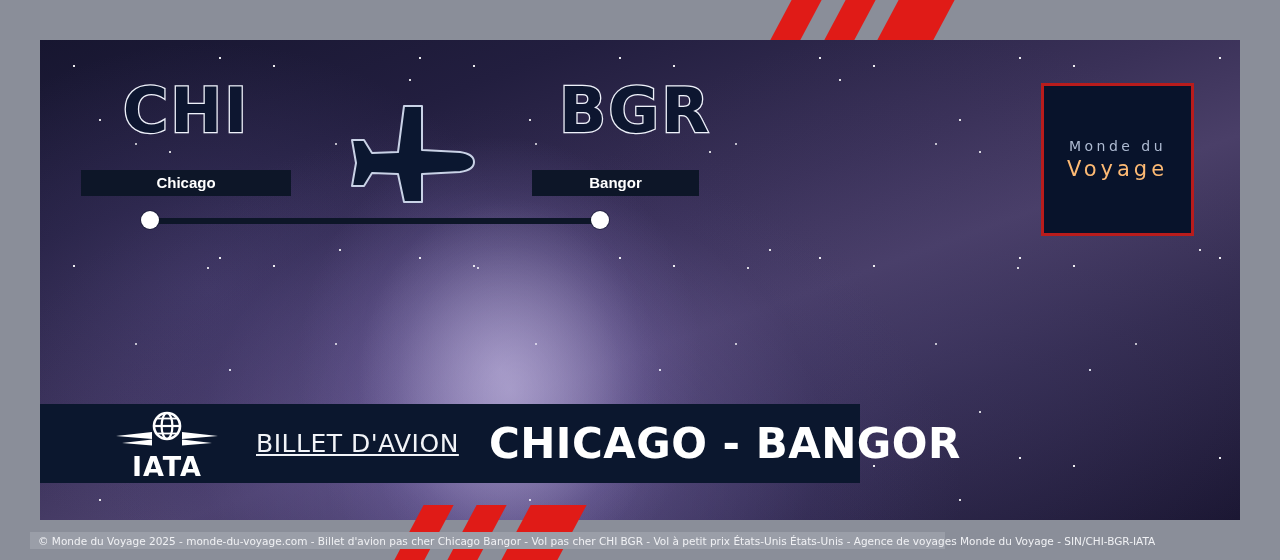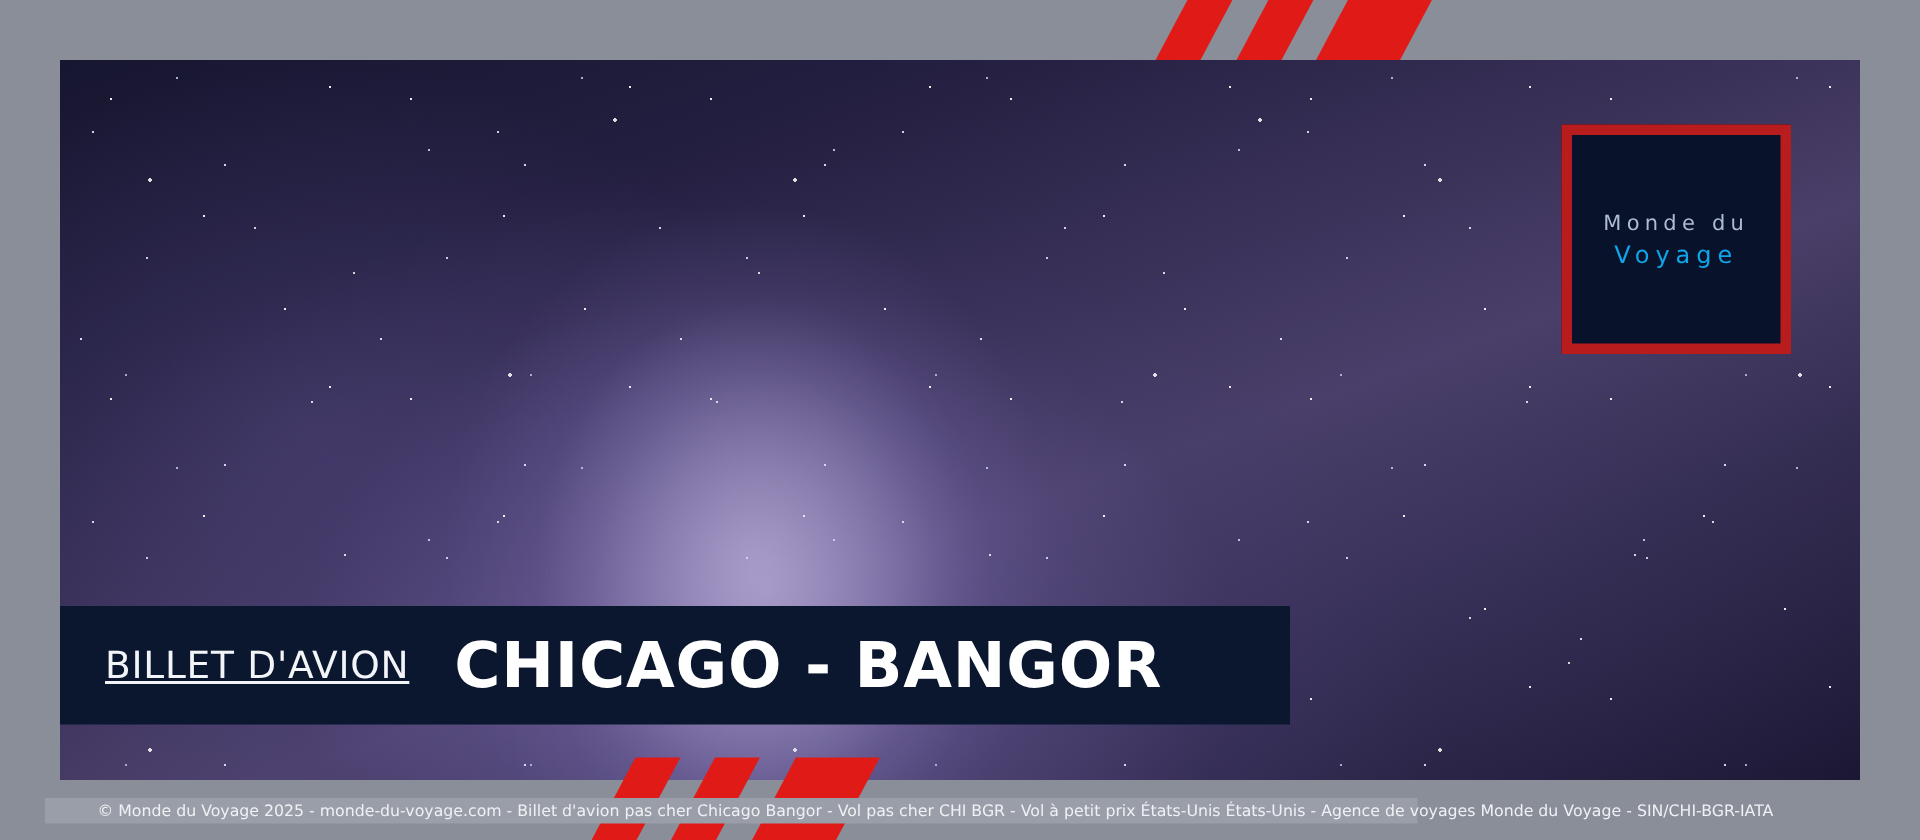--- a/index.html
+++ b/index.html
@@ -175,36 +175,36 @@
   #route-dot-dest   { left: 446px; }
 
   
   #logo-box {
     position: absolute;
     left: 1001px;
     top: 43px;
     width: 153px;
     height: 153px;
     background: #08132b;
-    border: 7px solid #b91c1c;
+    border: 3px solid #b91c1c;
     box-sizing: border-box;
     display: flex;
     flex-direction: column;
     align-items: center;
     justify-content: center;
   }
   #logo-line1 {
     color: #aebbd2;
     font-size: 14px;
     letter-spacing: 3.5px;
     font-family: "DejaVu Sans", sans-serif;
   }
   #logo-line2 {
-    color: #0ea5e9;
-    font-size: 16px;
+    color: #fdba74;
+    font-size: 21px;
     letter-spacing: 4px;
     margin-top: 3px;
     font-family: "DejaVu Sans", sans-serif;
   }
 
   
   #ticket-banner {
     position: absolute;
     left: 0;
     top: 404px;
@@ -252,46 +252,82 @@
     background: #9a9ea8;
     display: flex;
     align-items: center;
   }
   #footer-text {
     color: #f0f1f4;
     font-size: 10.5px;
     white-space: nowrap;
     padding-left: 8px;
     font-family: "DejaVu Sans", sans-serif;
-    margin-left: 27px;
   }
 </style>
 </head>
 <body>
 
 <div class="stripe-band" id="stripes-top">
   <div class="stripe s1"></div>
   <div class="stripe s2"></div>
   <div class="stripe s3"></div>
 </div>
 
 <div id="hero">
   <div class="sky"></div>
   <div class="stars-a"></div>
   <div class="stars-b"></div>
   <div class="stars-c"></div>
   <div class="haze"></div>
 
+  <div id="route-panel">
+
+    <div class="code" id="code-origin">CHI</div>
+
+    <div id="plane-icon">
+      <svg viewBox="0 0 140 110" width="140" height="110" aria-hidden="true">
+        <path d="M66 8 L84 8 L84 52 L122 54 Q136 56 136 64 Q136 72 122 74 L84 76 L84 104 L66 104 L60 76 L34 75 L26 88 L14 88 L18 65 L14 42 L26 42 L34 55 L60 54 Z" fill="#0b1730" stroke="#c9d2e6" stroke-width="2" stroke-linejoin="round"></path>
+      </svg>
+    </div>
+
+    <div class="code" id="code-dest">BGR</div>
+
+    <div class="city-chip" id="city-origin">Chicago</div>
+
+    <div class="city-chip" id="city-dest">Bangor</div>
+
+    <div id="route-line">
+      <div class="route-dot" id="route-dot-origin"></div>
+      <div class="route-dot" id="route-dot-dest"></div>
+    </div>
+  </div>
 
   <div id="logo-box">
     <div id="logo-line1">Monde du</div>
     <div id="logo-line2">Voyage</div>
   </div>
 
   <div id="ticket-banner" style="left:0;top:364px;">
+    <div id="iata-badge">
+      <svg viewBox="0 0 118 76" width="118" height="76" aria-hidden="true">
+        <g fill="#ffffff">
+          <circle cx="59" cy="20" r="13" fill="none" stroke="#ffffff" stroke-width="2.6"></circle>
+          <ellipse cx="59" cy="20" rx="5.4" ry="13" fill="none" stroke="#ffffff" stroke-width="2.2"></ellipse>
+          <line x1="46" y1="20" x2="72" y2="20" stroke="#ffffff" stroke-width="2.2"></line>
+          <line x1="48.5" y1="12.5" x2="69.5" y2="12.5" stroke="#ffffff" stroke-width="1.8"></line>
+          <line x1="48.5" y1="27.5" x2="69.5" y2="27.5" stroke="#ffffff" stroke-width="1.8"></line>
+          <path d="M44 26 L8 30 L44 33 Z"></path>
+          <path d="M44 33.5 L14 37 L44 39.5 Z"></path>
+          <path d="M74 26 L110 30 L74 33 Z"></path>
+          <path d="M74 33.5 L104 37 L74 39.5 Z"></path>
+        </g>
+        <text x="59" y="70" text-anchor="middle" font-family="DejaVu Sans, sans-serif" font-size="27" font-weight="700" fill="#ffffff" letter-spacing="1">IATA</text>
+      </svg>
+    </div>
     <div id="ticket-kicker">BILLET D'AVION</div>
     <div id="ticket-route">CHICAGO - BANGOR</div>
   </div>
 </div>
 
 <div class="stripe-band" id="stripes-bottom">
   <div class="stripe s1"></div>
   <div class="stripe s2"></div>
   <div class="stripe s3"></div>
 </div>

